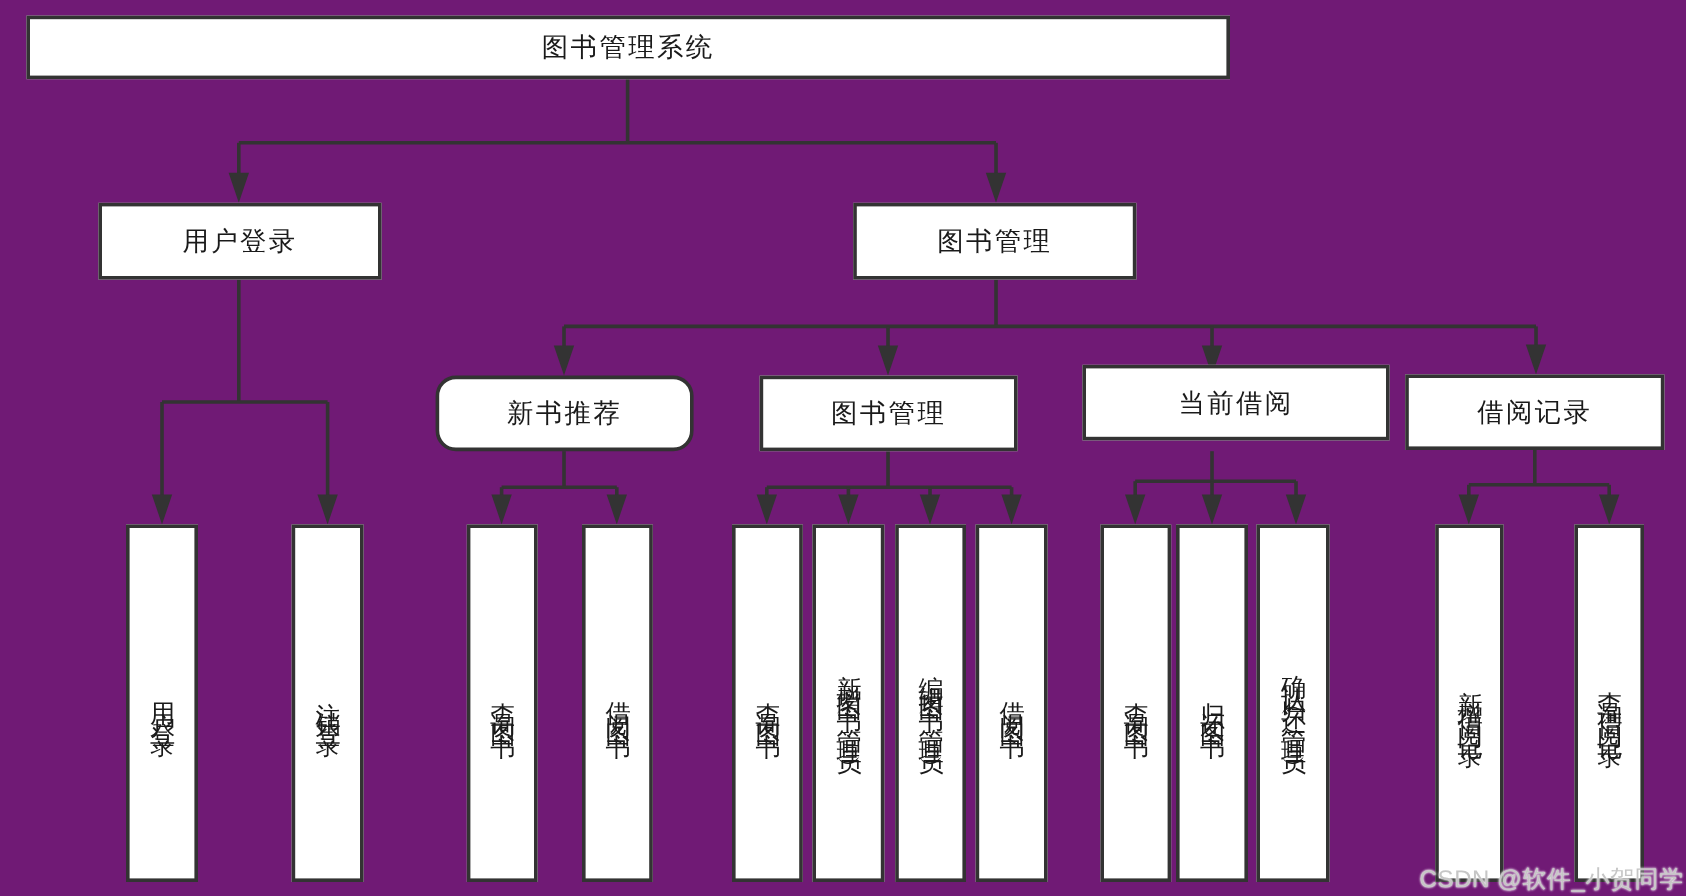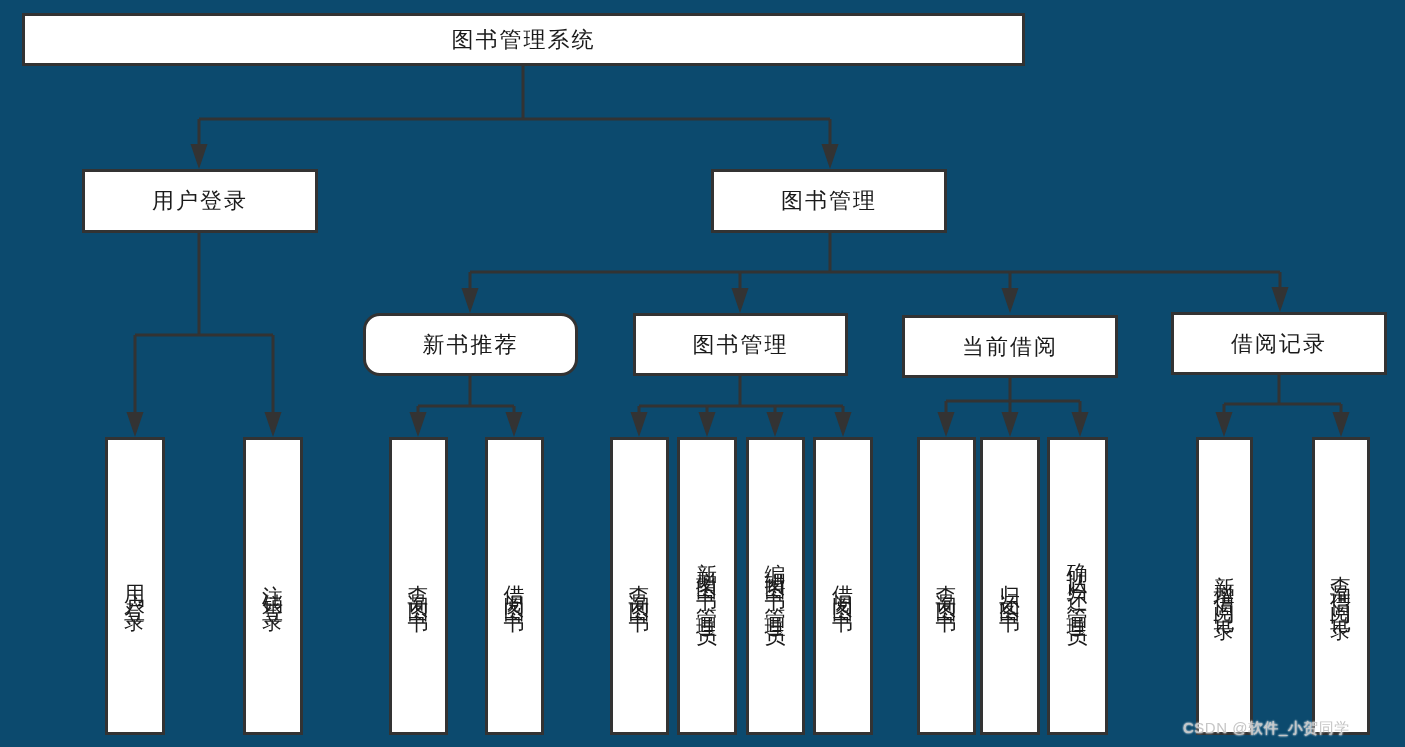--- a/index.html
+++ b/index.html
@@ -1,20 +1,20 @@
 <!DOCTYPE html>
 <html><head>
 <meta charset="utf-8">
 <style>
   html, body { margin: 0; padding: 0; background: #ffffff; }
   .canvas {
     position: relative;
     width: 1405px;
     height: 747px;
-    background: #0c4a6e;
+    background: #701a75;
     font-family: "Liberation Sans", "DejaVu Sans", sans-serif;
     overflow: hidden;
   }
   .connector-svg {
     position: absolute;
     left: 0; top: 0;
     width: 1405px;
     height: 747px;
   }
   .hbox, .vbox {
@@ -37,21 +37,21 @@
     text-orientation: mixed;
     font-size: 21px;
     letter-spacing: 9px;
     line-height: 1;
     white-space: nowrap;
   }
   .watermark {
     position: absolute;
     left: 1183px;
     top: 719px;
-    font-size: 15px;
+    font-size: 20px;
     color: #c6c6c6;
     letter-spacing: 0.5px;
     white-space: nowrap;
     text-shadow: 0 0 2px #ffffff, 0 0 2px #ffffff;
     z-index: 5;
   }
 </style>
 </head>
 <body>
 
@@ -122,21 +122,21 @@
   <div class="hbox" style="left:711px; top:169px; width:236px; height:64px;text-align:right;">
     <span class="htext">图书管理</span>
   </div>
 
   <div class="hbox" style="left:363px; top:313px; width:215px; height:63px;border-radius:17px;">
     <span class="htext">新书推荐</span>
   </div>
   <div class="hbox" style="left:633px; top:313px; width:215px; height:63px;">
     <span class="htext">图书管理</span>
   </div>
-  <div class="hbox" style="left:902px; top:315px; width:216px; height:63px;font-family:Liberation Mono, monospace;">
+  <div class="hbox" style="left:902px; top:304px; width:256px; height:63px;font-family:Liberation Mono, monospace;">
     <span class="htext">当前借阅</span>
   </div>
   <div class="hbox" style="left:1171px; top:312px; width:216px; height:63px;">
     <span class="htext">借阅记录</span>
   </div>
 
   <div class="vbox" style="left:105px; top:437px; width:60px; height:298px;">
     <span class="vtext">用户登录</span>
   </div>
   <div class="vbox" style="left:243px; top:437px; width:60px; height:298px;">

